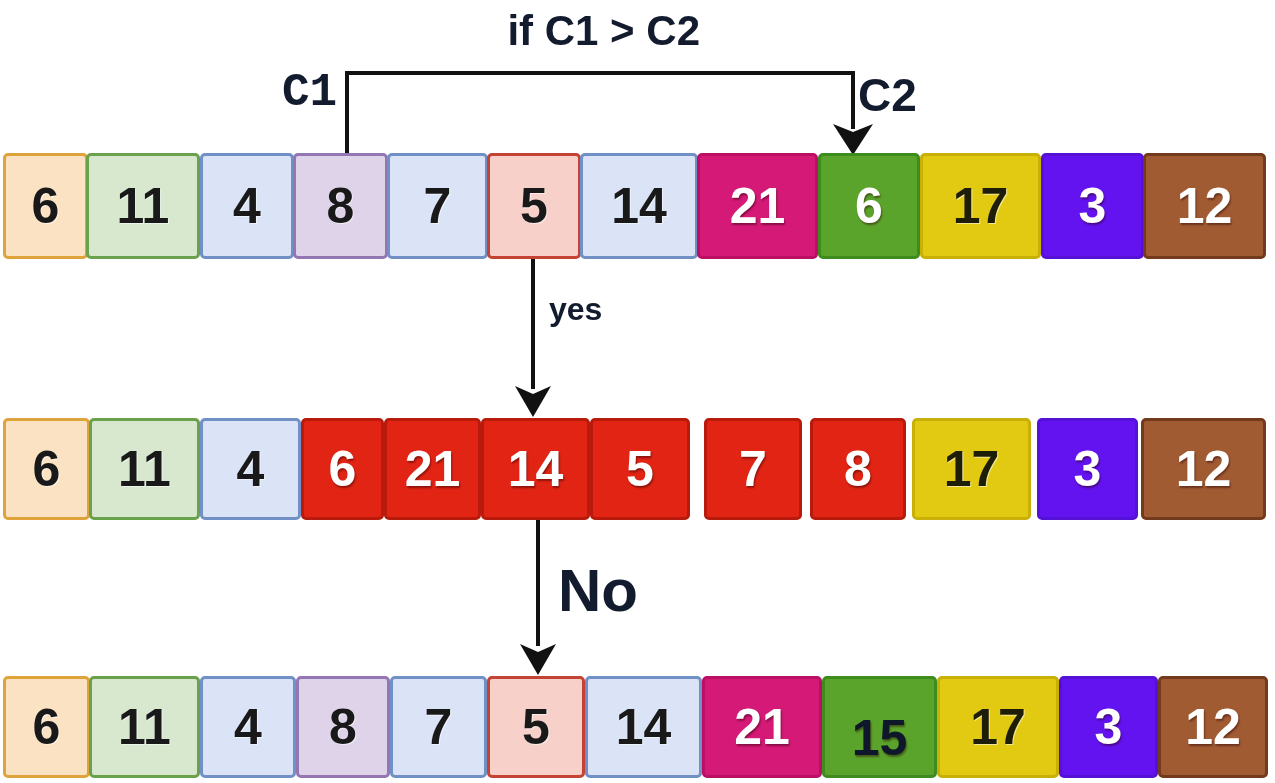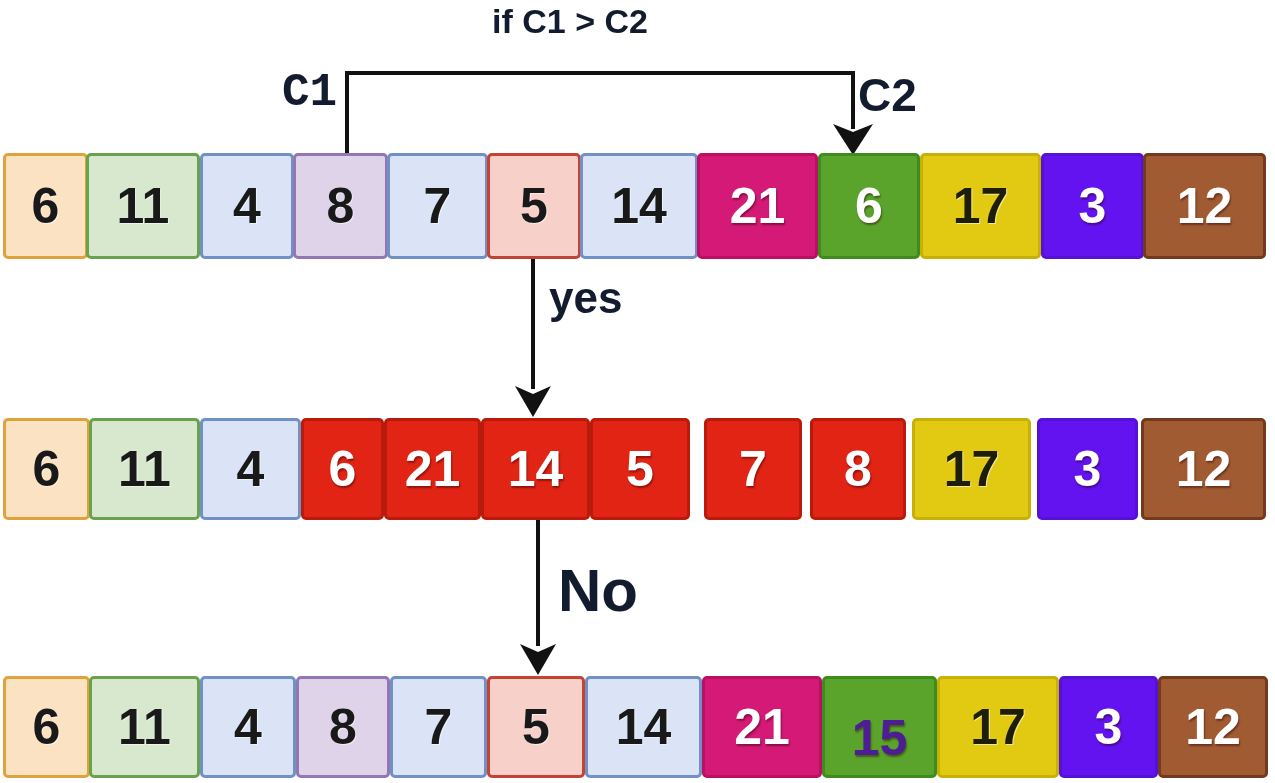--- a/index.html
+++ b/index.html
@@ -38,21 +38,21 @@
     line-height: 1;
   }
   .line { position: absolute; background: #111111; }
   .ah { position: absolute; }
 </style>
 </head>
 <body>
 
 <div class="canvas">
 
-  <div class="lbl" style="left: 440px; top: 4px; width: 260px; text-align: center; font-size: 34px;">if C1 &gt; C2</div>
+  <div class="lbl" style="left: 440px; top: 10px; width: 260px; text-align: right; font-size: 42px;">if C1 &gt; C2</div>
 
   <div class="line" style="left: 345px; top: 71px; width: 510px; height: 4px;"></div>
   <div class="line" style="left: 345px; top: 71px; width: 4px; height: 84px;"></div>
   <div class="line" style="left: 851px; top: 71px; width: 4px; height: 58px;"></div>
   <svg class="ah" style="left: 833px; top: 124px;" width="40" height="31" viewBox="0 0 40 31">
     <path d="M0,0 L20,8 L40,0 L20,31 Z" fill="#111111"></path>
   </svg>
 
   <div class="lbl" style="left: 282px; top: 70px; font-size: 46px; font-family: Liberation Mono, monospace;">C1</div>
   <div class="lbl" style="left: 858px; top: 72px; font-size: 46px;">C2</div>
@@ -93,21 +93,21 @@
       </div>
       <div class="cell" style="left: 1143px; width: 123px; background: rgb(161, 91, 51); border-color: rgb(116, 58, 29);">
         <span class="light-text" style="color: rgb(255, 255, 255);">12</span>
       </div>
     </div>
 
   <div class="line" style="left: 531px; top: 259px; width: 4px; height: 130px;"></div>
   <svg class="ah" style="left: 515px; top: 386px;" width="36" height="31" viewBox="0 0 36 31">
     <path d="M0,0 L18,8 L36,0 L18,31 Z" fill="#111111"></path>
   </svg>
-  <div class="lbl" style="left: 549px; top: 276px; font-size: 44px;">yes</div>
+  <div class="lbl" style="left: 549px; top: 293px; font-size: 32px;">yes</div>
 
   <div class="row" style="top: 418px; height: 102px;">
       <div class="cell" style="left: 3px; width: 87px; background: rgb(251, 226, 195); border-color: rgb(223, 163, 59);">
         <span class="dark-text" style="color: rgb(25, 25, 25);">6</span>
       </div>
       <div class="cell" style="left: 89px; width: 111px; background: rgb(215, 232, 206); border-color: rgb(105, 161, 76);">
         <span class="dark-text" style="color: rgb(25, 25, 25);">11</span>
       </div>
       <div class="cell" style="left: 200px; width: 101px; background: rgb(218, 228, 246); border-color: rgb(112, 144, 198);">
         <span class="dark-text" style="color: rgb(25, 25, 25);">4</span>
@@ -166,21 +166,21 @@
       <div class="cell" style="left: 487px; width: 98px; background: rgb(247, 209, 201); border-color: rgb(196, 67, 52);">
         <span class="dark-text" style="color: rgb(25, 25, 25);">5</span>
       </div>
       <div class="cell" style="left: 585px; width: 117px; background: rgb(218, 228, 246); border-color: rgb(112, 144, 198);">
         <span class="dark-text" style="color: rgb(25, 25, 25);">14</span>
       </div>
       <div class="cell" style="left: 702px; width: 120px; background: rgb(213, 25, 119); border-color: rgb(187, 15, 99);">
         <span class="light-text" style="color: rgb(255, 255, 255);">21</span>
       </div>
       <div class="cell" style="left: 822px; width: 115px; background: rgb(91, 164, 44); border-color: rgb(62, 140, 30);">
-        <span class="light-text" style="color: #4c1d95; margin-top: 21px;">15</span>
+        <span class="light-text" style="color: #0f172a; margin-top: 21px;">15</span>
       </div>
       <div class="cell" style="left: 937px; width: 122px; background: rgb(227, 202, 18); border-color: rgb(201, 176, 7);">
         <span class="dark-text" style="color: rgb(29, 29, 8);">17</span>
       </div>
       <div class="cell" style="left: 1059px; width: 99px; background: rgb(99, 19, 240); border-color: rgb(85, 17, 214);">
         <span class="light-text" style="color: rgb(255, 255, 255);">3</span>
       </div>
       <div class="cell" style="left: 1158px; width: 110px; background: rgb(161, 91, 51); border-color: rgb(116, 58, 29);">
         <span class="light-text" style="color: rgb(255, 255, 255);">12</span>
       </div>

